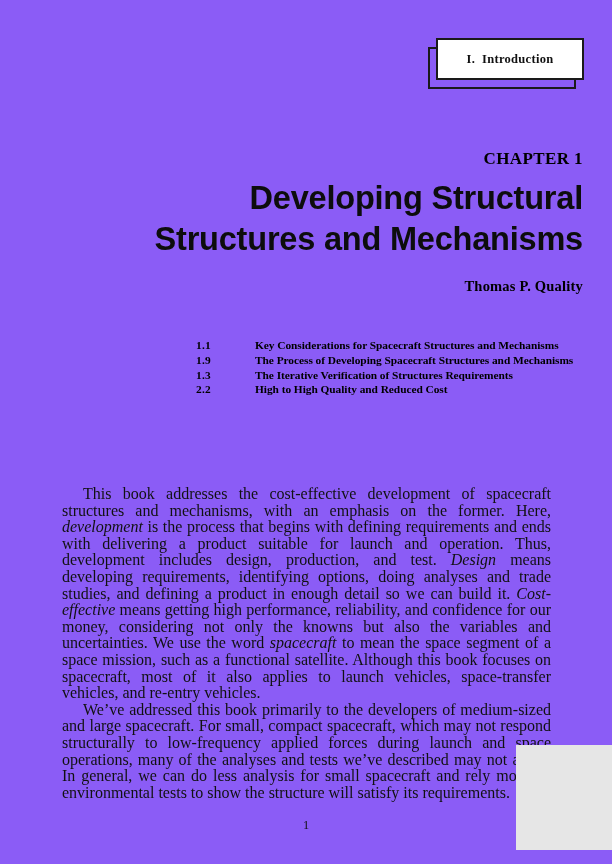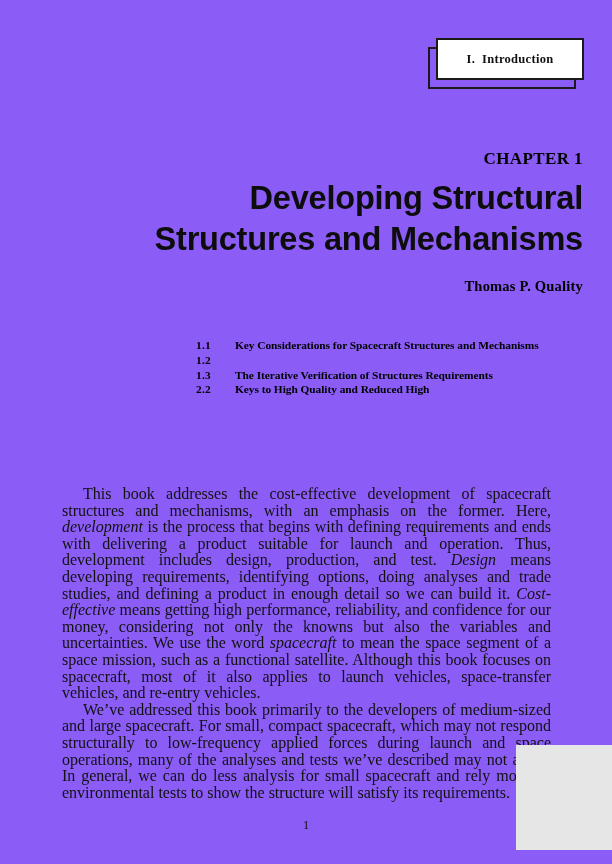--- a/index.html
+++ b/index.html
@@ -100,20 +100,21 @@
     width: 390px;
   }
   .toc-row {
     display: flex;
     align-items: flex-start;
     font-family: "Liberation Serif", "DejaVu Serif", serif;
     font-weight: bold;
     font-size: 11.4px;
     line-height: 1.30;
     margin-bottom: 0px;
+    justify-content: space-between;
   }
   .toc-num {
     width: 39px;
     flex: 0 0 39px;
     letter-spacing: 0.2px;
   }
   .toc-label {
     flex: 1 1 auto;
     max-width: 331px;
     letter-spacing: -0.05px;
@@ -183,29 +184,30 @@
     </div>
     <div class="chapter-author">Thomas P. Quality</div>
   </div>
 
   <div class="toc">
     <div class="toc-row">
       <span class="toc-num">1.1</span>
       <span class="toc-label">Key Considerations for Spacecraft Structures and Mechanisms</span>
     </div>
     <div class="toc-row">
-      <span class="toc-num">1.2</span>
+      <span class="toc-num">1.9</span>
+      <span class="toc-label">The Process of Developing Spacecraft Structures and Mechanisms</span>
     </div>
     <div class="toc-row">
       <span class="toc-num">1.3</span>
       <span class="toc-label">The Iterative Verification of Structures Requirements</span>
     </div>
     <div class="toc-row">
       <span class="toc-num">2.2</span>
-      <span class="toc-label">Keys to High Quality and Reduced High</span>
+      <span class="toc-label">High to High Quality and Reduced Cost</span>
     </div>
   </div>
 
   <div class="body-text">
     <p class="para"><span>This book addresses the cost-effective development of spacecraft structures and mechanisms, with an emphasis on the former. Here, </span><i>development</i><span> is the process that begins with defining requirements and ends with delivering a product suitable for launch and operation. Thus, development includes design, production, and test. </span><i>Design</i><span> means developing requirements, identifying options, doing analyses and trade studies, and defining a product in enough detail so we can build it. </span><i>Cost-effective</i><span> means getting high performance, reliability, and confidence for our money, considering not only the knowns but also the variables and uncertainties. We use the word </span><i>spacecraft</i><span> to mean the space segment of a space mission, such as a functional satellite. Although this book focuses on spacecraft, most of it also applies to launch vehicles, space-transfer vehicles, and re-entry vehicles.</span></p>
     <p class="para">We’ve addressed this book primarily to the developers of medium-sized and large spacecraft. For small, compact spacecraft, which may not respond structurally to low-frequency applied forces during launch and space operations, many of the analyses and tests we’ve described may not apply. In general, we can do less analysis for small spacecraft and rely more on environmental tests to show the structure will satisfy its requirements.</p>
   </div>
 
   <div class="gray-block"></div>
 

